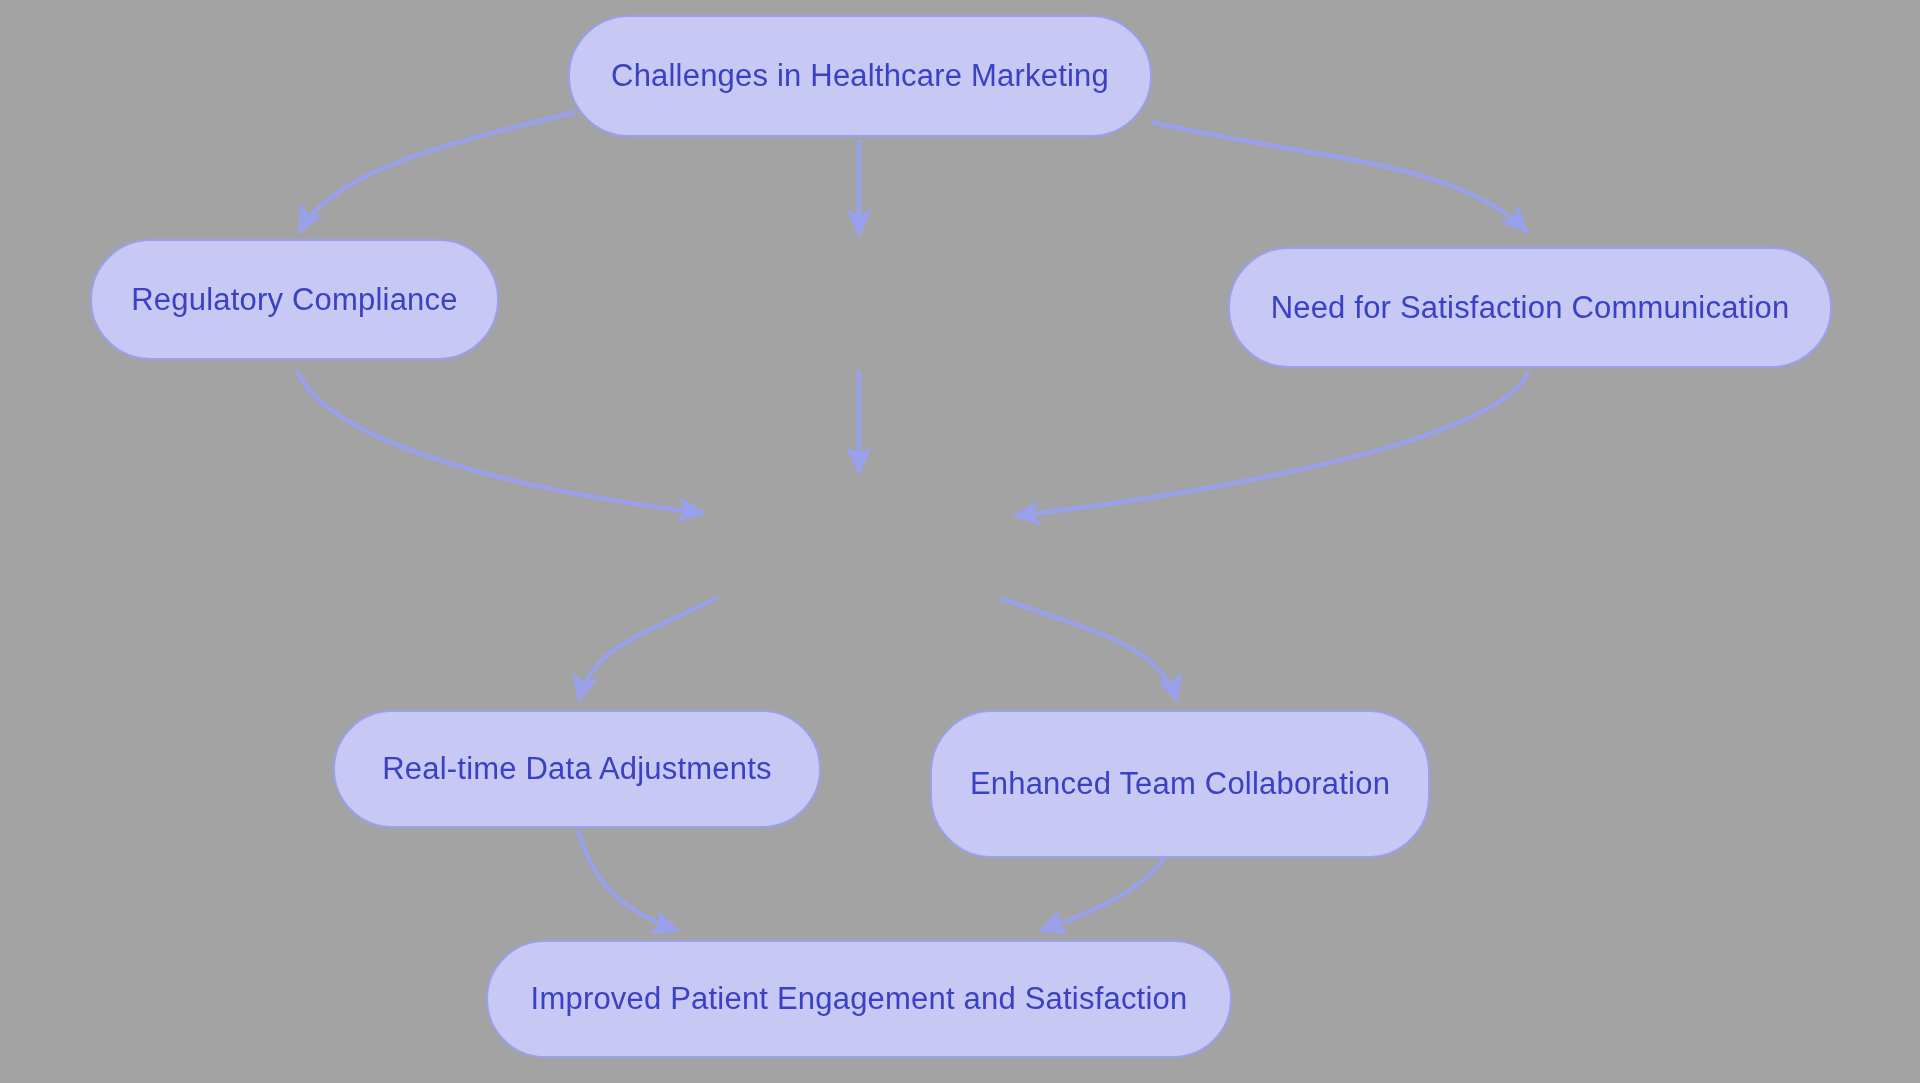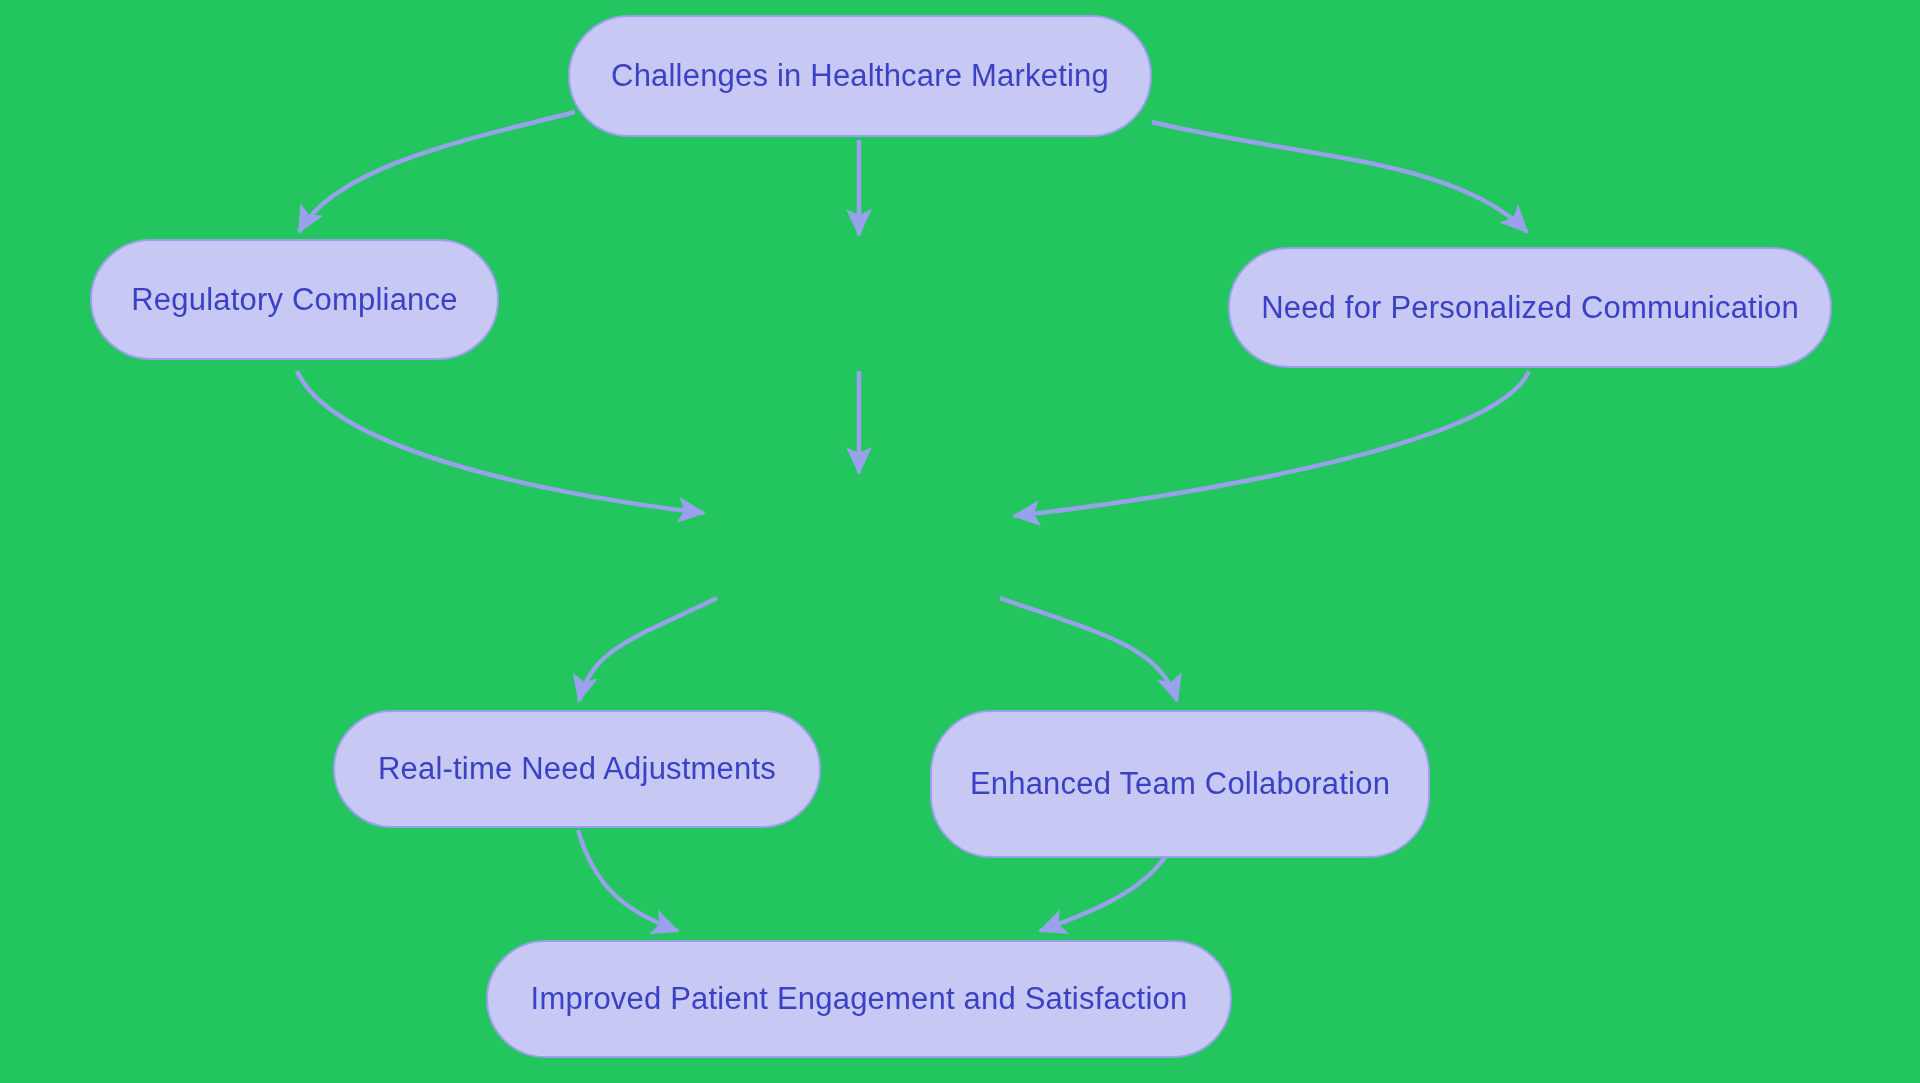--- a/index.html
+++ b/index.html
@@ -5,21 +5,21 @@
   html, body {
     margin: 0;
     padding: 0;
     background: #ffffff;
     font-family: "Liberation Sans", "DejaVu Sans", sans-serif;
   }
   .canvas {
     position: relative;
     width: 1920px;
     height: 1083px;
-    background: #22c55e;
+    background: #a3a3a3;
     overflow: hidden;
   }
   .edge-layer {
     position: absolute;
     left: 0;
     top: 0;
     width: 1920px;
     height: 1083px;
   }
   .edge-layer path.edge {
@@ -73,26 +73,26 @@
   <div class="node" style="left:568px; top:15px; width:584px; height:122px;">
     <span>Challenges in Healthcare Marketing</span>
   </div>
 
   <div class="node" style="left:90px; top:239px; width:409px; height:121px;">
     <span>Regulatory Compliance</span>
   </div>
 
 
   <div class="node" style="left:1228px; top:247px; width:604px; height:121px;">
-    <span>Need for Personalized Communication</span>
+    <span>Need for Satisfaction Communication</span>
   </div>
 
 
   <div class="node" style="left:333px; top:710px; width:488px; height:118px;">
-    <span>Real-time Need Adjustments</span>
+    <span>Real-time Data Adjustments</span>
   </div>
 
   <div class="node" style="left:930px; top:710px; width:500px; height:148px;">
     <span>Enhanced Team Collaboration</span>
   </div>
 
   <div class="node" style="left:486px; top:940px; width:746px; height:118px;">
     <span>Improved Patient Engagement and Satisfaction</span>
   </div>
 

